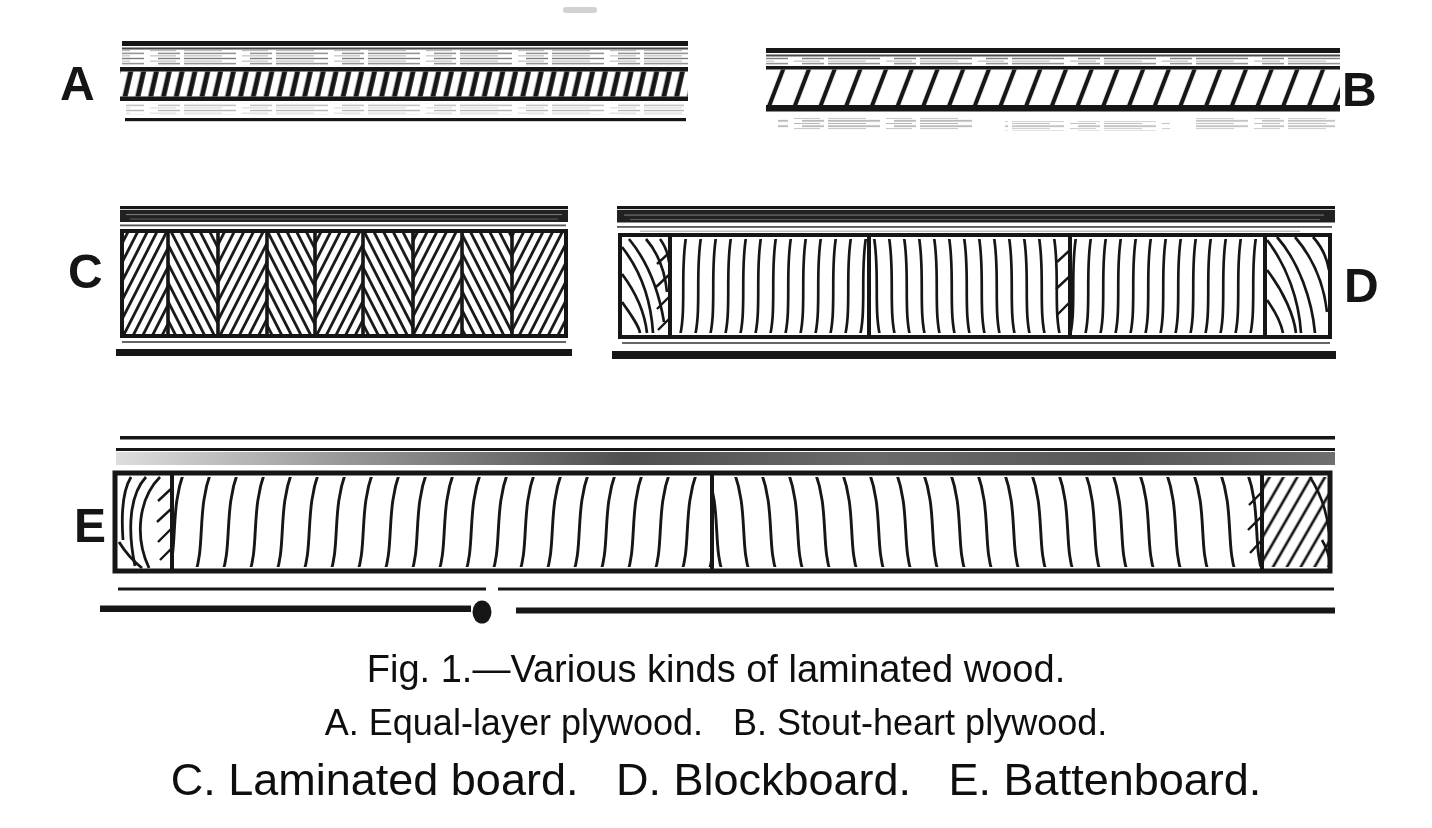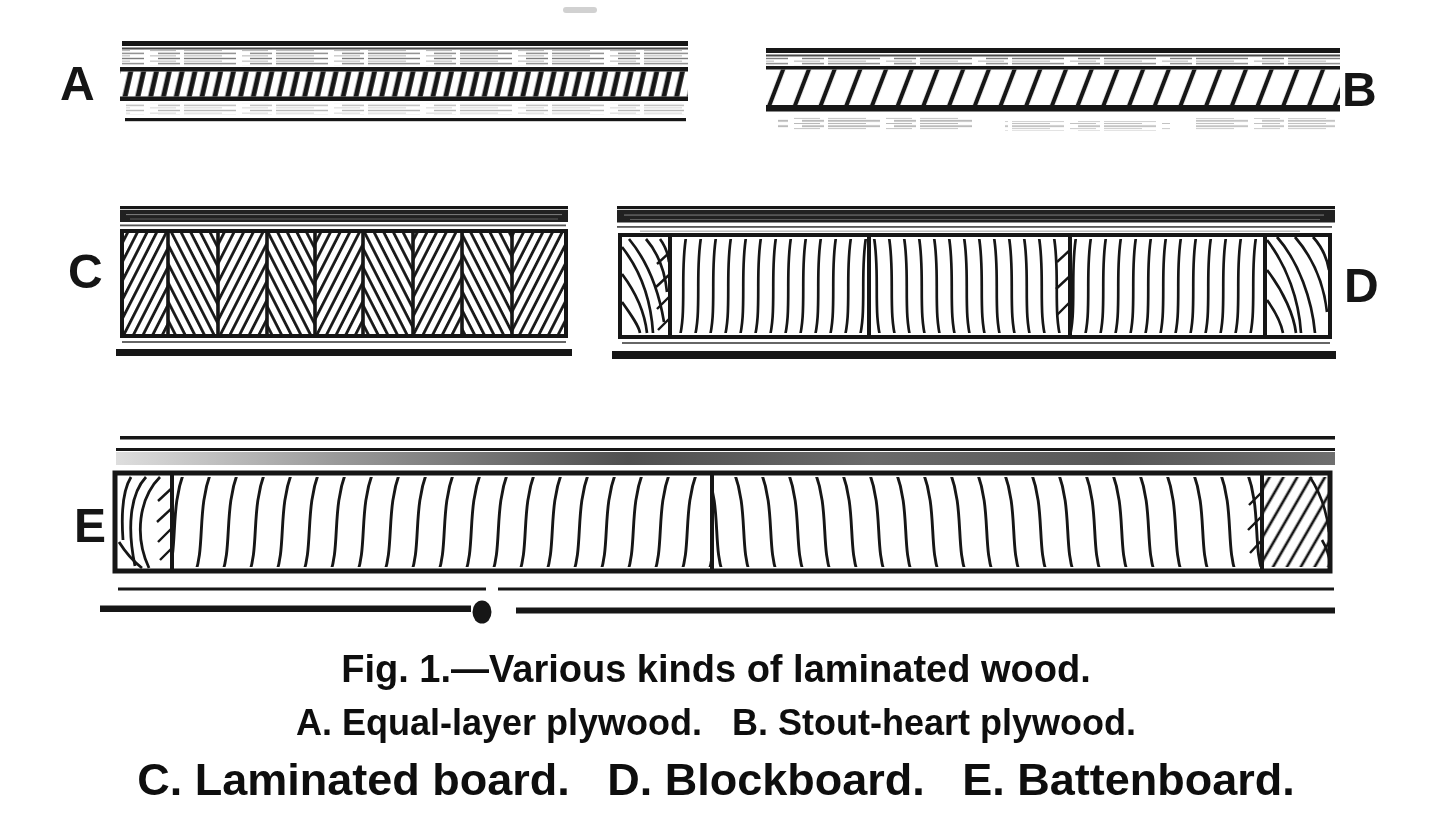--- a/index.html
+++ b/index.html
@@ -2,21 +2,21 @@
 <html><head>
 <meta charset="utf-8">
 <style>
   html,body{margin:0;padding:0;background:#ffffff;}
   .page{position:relative;width:1432px;height:828px;background:#ffffff;overflow:hidden;
         font-family:"Liberation Sans",sans-serif;color:#111;}
   .fig-svg{position:absolute;left:0;top:0;}
   .panel-label{position:absolute;font-weight:700;font-size:48px;line-height:1;
                color:#151515;letter-spacing:0;}
   .caption{position:absolute;left:0;width:1432px;text-align:center;color:#0e0e0e;
-           white-space:pre;font-weight:bold;}
+           white-space:pre;}
   .caption-1{top:648px;font-size:38px;}
   .caption-2{top:702px;font-size:36px;}
   .caption-3{top:754px;font-size:45px;}
 </style>
 </head>
 <body>
 
 <div class="page">
 
   <svg class="fig-svg" width="1432" height="828" viewBox="0 0 1432 828" xmlns="http://www.w3.org/2000/svg">

